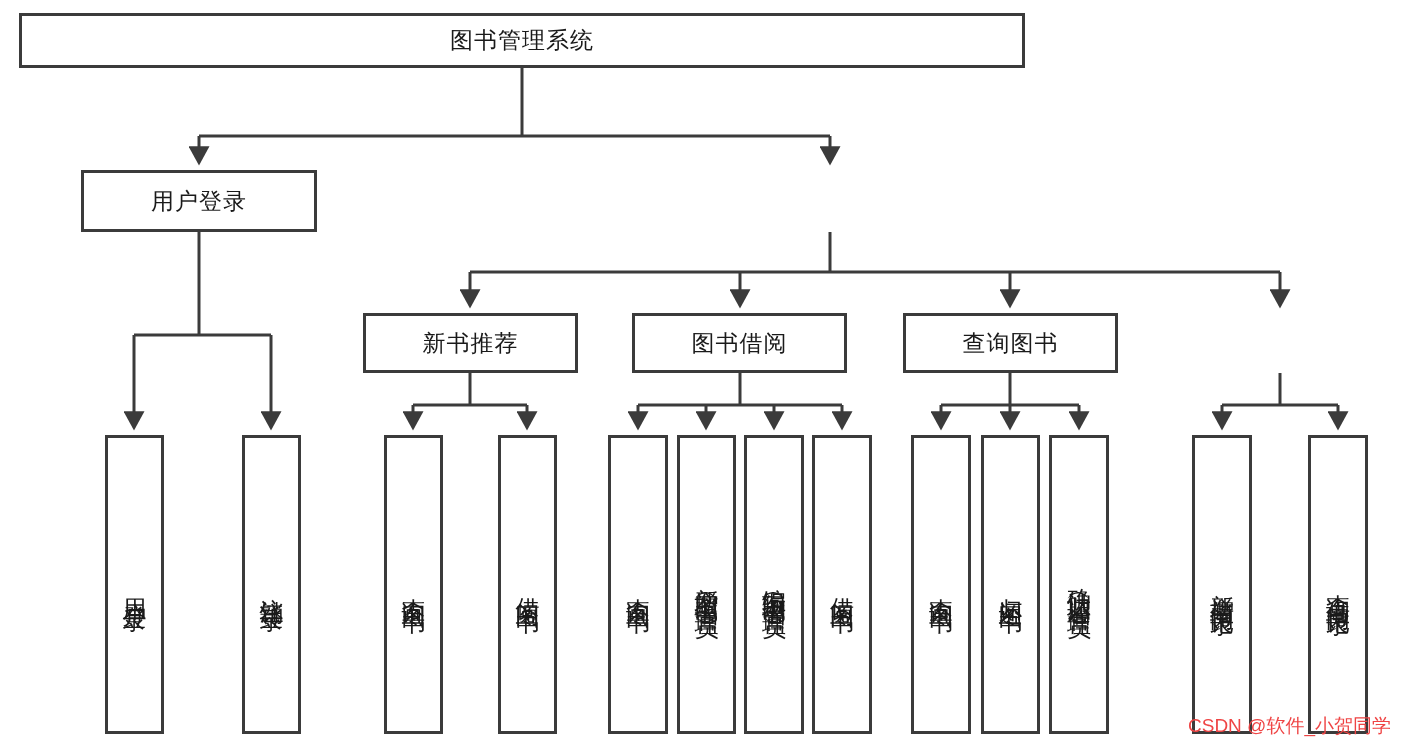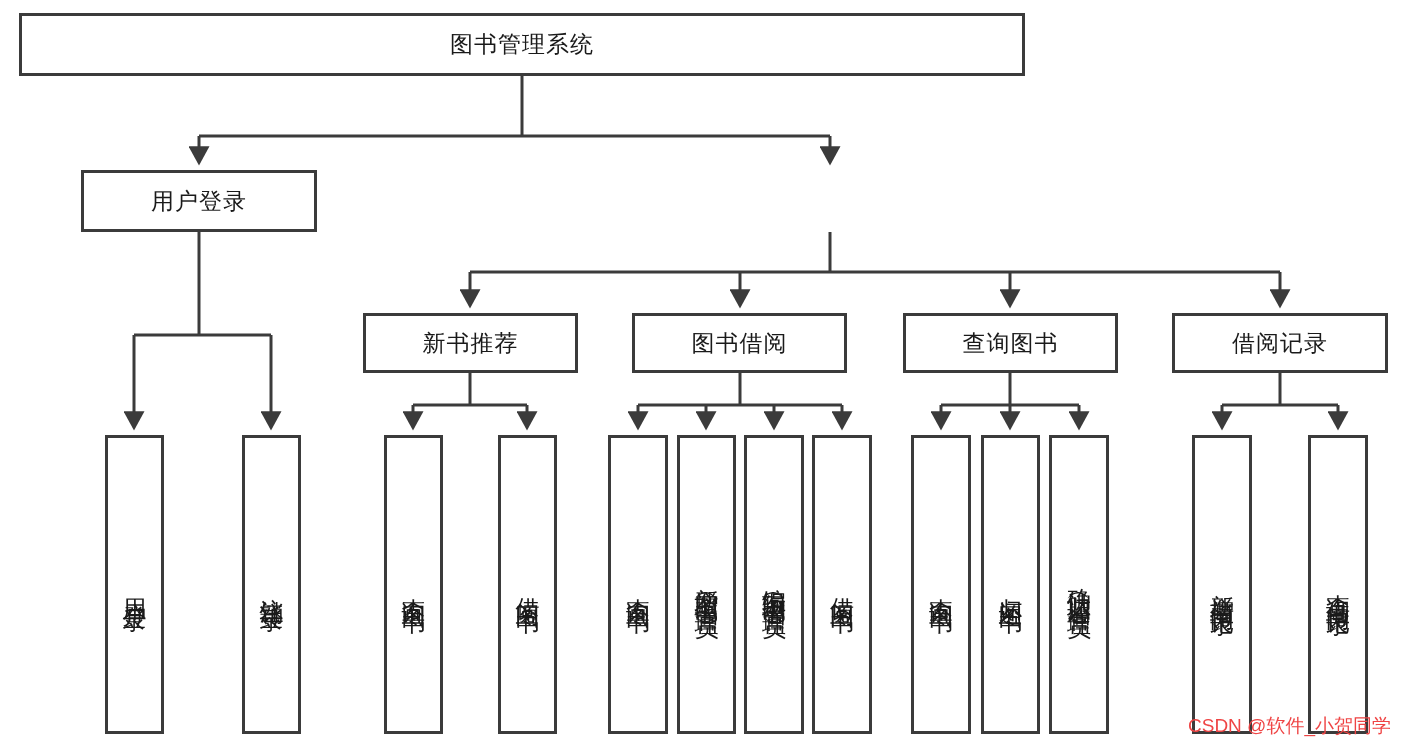--- a/index.html
+++ b/index.html
@@ -111,28 +111,27 @@
       <path d="M 1010 405 L 1010 427" marker-end="url(#arrow)"></path>
       <path d="M 1079 405 L 1079 427" marker-end="url(#arrow)"></path>
 
       <path d="M 1280 373 L 1280 405"></path>
       <path d="M 1222 405 L 1338 405"></path>
       <path d="M 1222 405 L 1222 427" marker-end="url(#arrow)"></path>
       <path d="M 1338 405 L 1338 427" marker-end="url(#arrow)"></path>
     </g>
   </svg>
 
-  <div class="node horiz" style="left:19px; top:13px; width:1006px; height:63px;">图书管理系统</div>
+  <div class="node horiz" style="left:19px; top:13px; width:1006px; height:55px;">图书管理系统</div>
 
   <div class="node horiz" style="left:81px; top:170px; width:236px; height:62px;">用户登录</div>
 
   <div class="node horiz" style="left:363px; top:313px; width:215px; height:60px;">新书推荐</div>
   <div class="node horiz" style="left:632px; top:313px; width:215px; height:60px;">图书借阅</div>
   <div class="node horiz" style="left:903px; top:313px; width:215px; height:60px;">查询图书</div>
-  <div class="node horiz" style="left:1172px; top:313px; width:216px; height:60px;">借阅记录</div>
 
   <div class="node vert" style="left:105px; top:435px; width:59px; height:299px;">
     <span class="vtext">用户登录</span>
   </div>
   <div class="node vert" style="left:242px; top:435px; width:59px; height:299px;">
     <span class="vtext">注销登录</span>
   </div>
 
   <div class="node vert" style="left:384px; top:435px; width:59px; height:299px;">
     <span class="vtext">查询图书</span>

